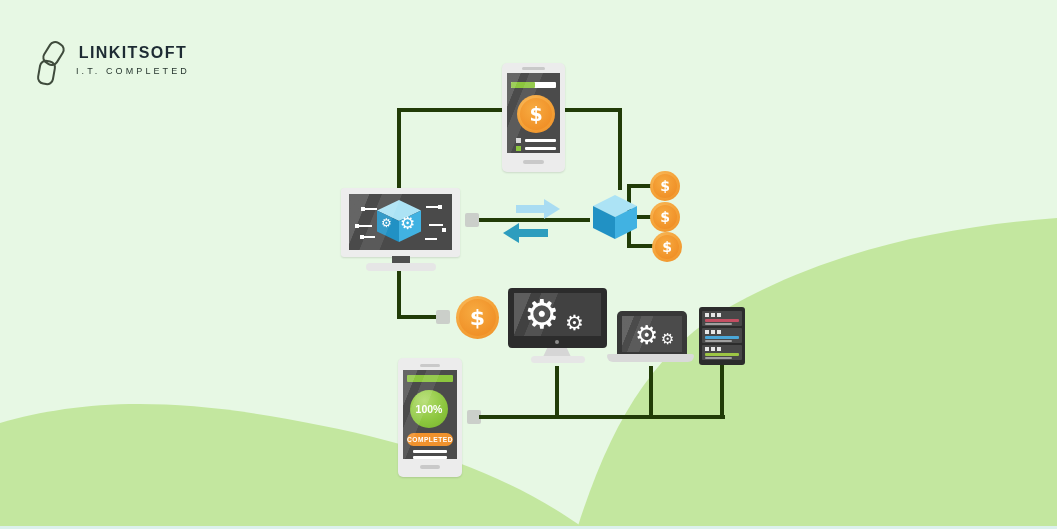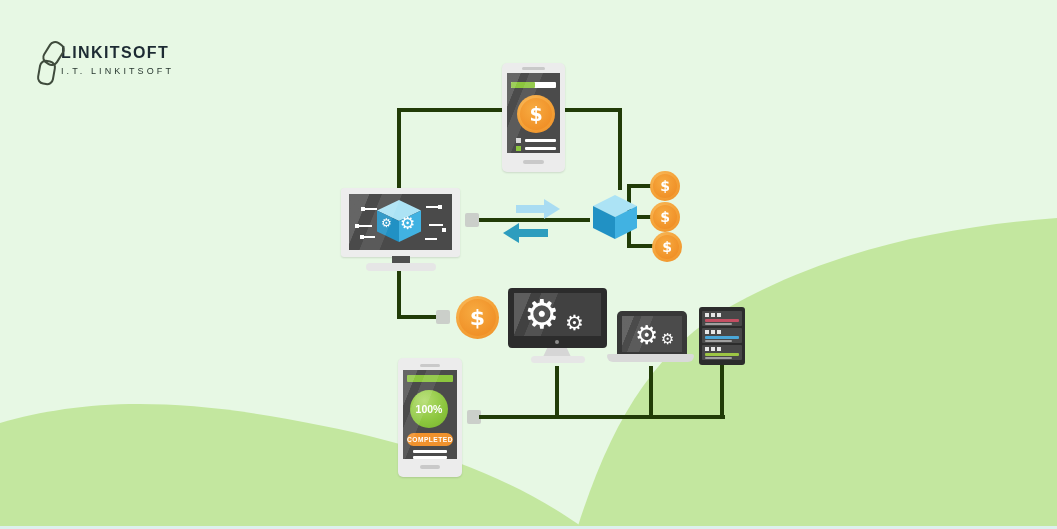--- a/index.html
+++ b/index.html
@@ -55,21 +55,21 @@
   .arrow .shaft{position:absolute;}
   .arrow .head{position:absolute;width:0;height:0;}
 
   .server-slot{position:relative;height:15px;margin-bottom:2px;background:#484848;border-radius:1px;}
   .srv-dot{position:absolute;top:2px;width:4px;height:4px;background:#e6e6e6;}
   .srv-bar{position:absolute;left:3px;height:3px;border-radius:1px;}
 
   .logo{position:absolute;left:36px;top:40px;z-index:2;display:flex;}
   .chain{position:relative;width:24px;height:44px;}
   .chain i{position:absolute;width:13px;height:21px;border:2.5px solid #3f4b3c;border-radius:7px;display:block;}
-  .brand{margin-left:1px;padding-top:4px;color:var(--logo,#1d2b33);}
+  .brand{margin-left:16px;padding-top:4px;color:var(--logo,#1d2b33);text-align:center;}
   .brand-name{font-size:16px;font-weight:bold;letter-spacing:1.4px;}
   .brand-tagline{font-size:9px;letter-spacing:3.1px;margin-top:4px;color:#27362f;}
 
   .badge{position:absolute;background:var(--badge,#f0922d);border-radius:7px;color:#fff;
          display:flex;align-items:center;justify-content:center;font-weight:bold;}
   .pct-circle{position:absolute;border-radius:50%;display:flex;align-items:center;justify-content:center;
          color:#fff;font-weight:bold;
          background:radial-gradient(circle at 38% 28%,#b3dd6e,var(--ui_green,#8cc63e) 58%,var(--ui_green_deep,#76b22c));}
 </style>
 </head>
@@ -83,21 +83,21 @@
   </svg>
   <div class="bottom-strip"></div>
 
   <div class="logo">
     <div class="chain">
       <i style="left:9px;top:1px;transform:rotate(32deg);"></i>
       <i style="left:2px;top:20px;transform:rotate(10deg);"></i>
     </div>
     <div class="brand">
       <div class="brand-name">LINKITSOFT</div>
-      <div class="brand-tagline">I.T. LINKITSOFT</div>
+      <div class="brand-tagline">I.T. COMPLETED</div>
     </div>
   </div>
 
   <div class="ln" style="left:397px;top:108px;width:105px;height:4px;"></div>
   <div class="ln" style="left:397px;top:108px;width:4px;height:82px;"></div>
   <div class="ln" style="left:565px;top:108px;width:57px;height:4px;"></div>
   <div class="ln" style="left:618px;top:108px;width:4px;height:82px;"></div>
   <div class="ln" style="left:478px;top:218px;width:112px;height:4px;"></div>
   <div class="sq" style="left:465px;top:213px;"></div>
   <div class="ln" style="left:397px;top:269px;width:4px;height:50px;"></div>

